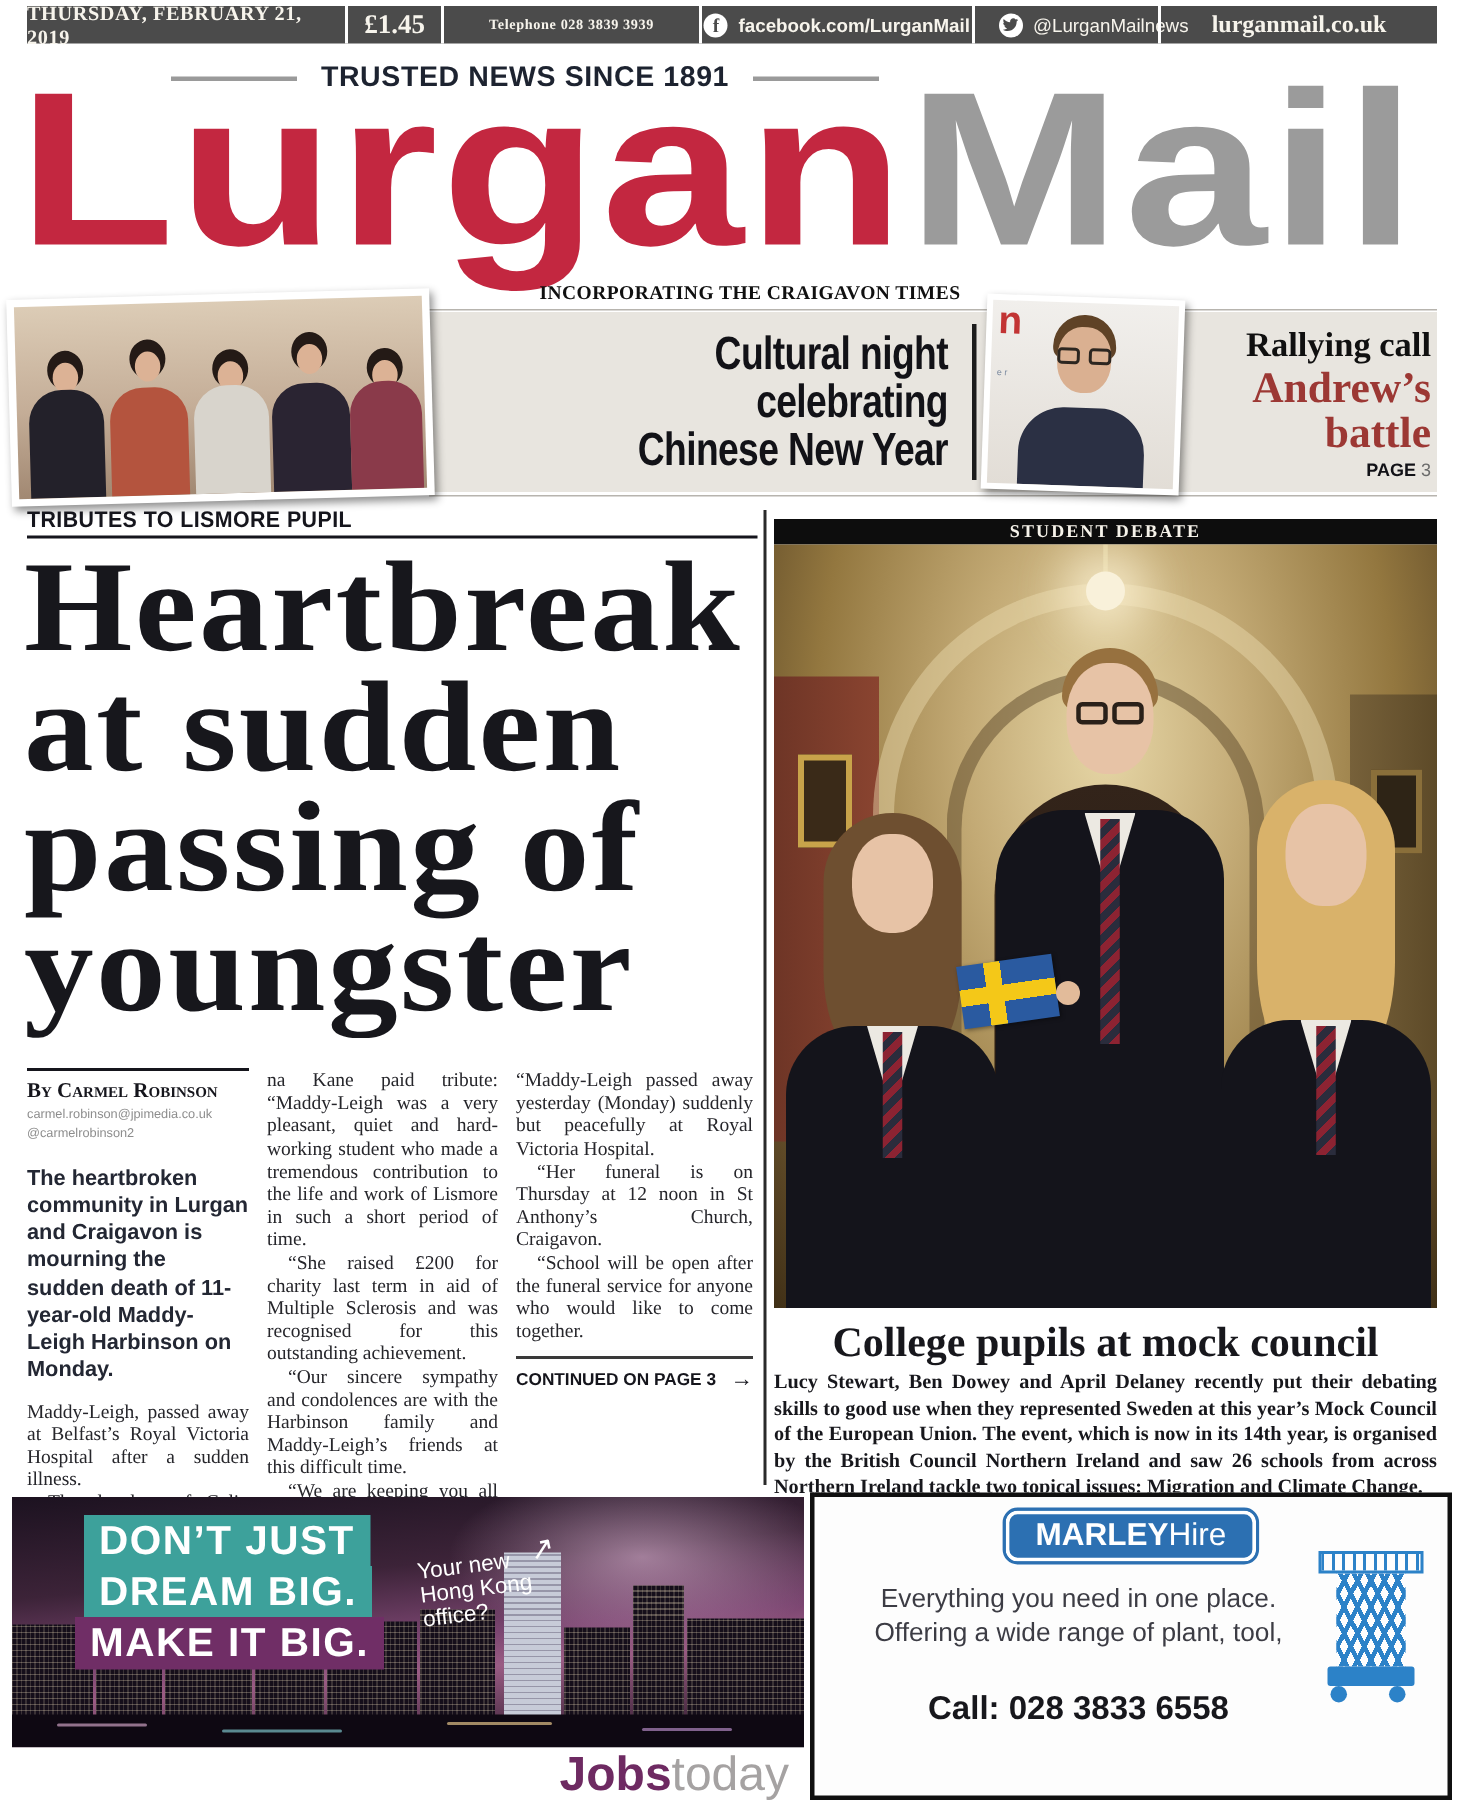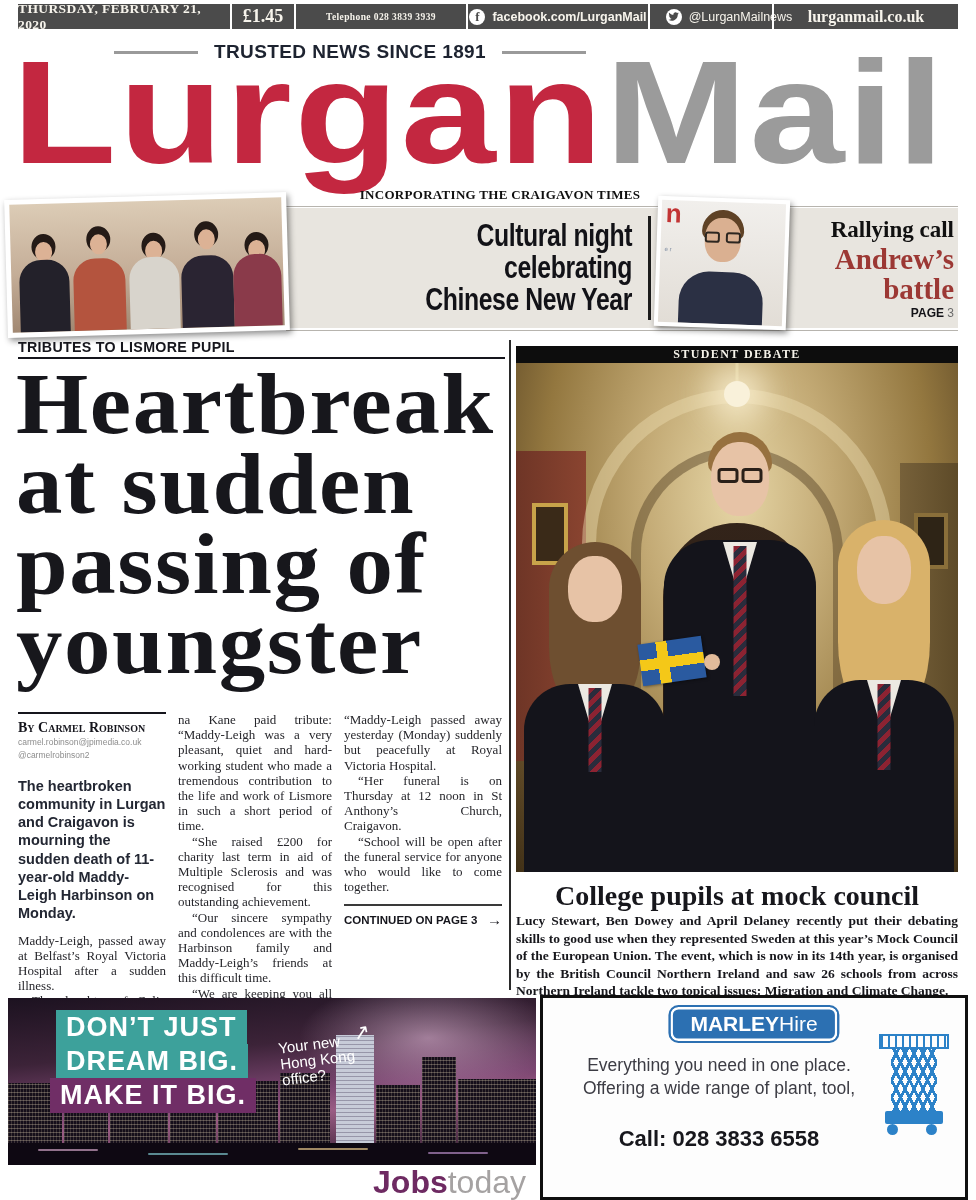--- a/index.html
+++ b/index.html
@@ -145,21 +145,21 @@
   .marley-banner { position:absolute; left:0; bottom:0; width:100%; height:54px; background:#2c70b2; color:#fff; text-align:center; font-weight:bold; display:flex; flex-direction:column; justify-content:center; }
   .mb1 { font-size:21.5px; letter-spacing:.2px; }
   .mb2 { font-size:27px; line-height:1; }
 </style>
 </head>
 <body>
 
 <div class="page">
 
   <div class="abs topbar">
-    <div class="seg seg-date">THURSDAY, FEBRUARY 21, 2020</div>
+    <div class="seg seg-date">THURSDAY, FEBRUARY 21, 2019</div>
     <div class="seg seg-price">£1.45</div>
     <div class="seg seg-tel">Telephone 028 3839 3939</div>
     <div class="seg seg-fb">
       <span class="soc-icon">
           <span>f</span>
         </span>
       <span>facebook.com/LurganMail</span>
     </div>
     <div class="seg seg-tw">
       <span class="soc-icon">

